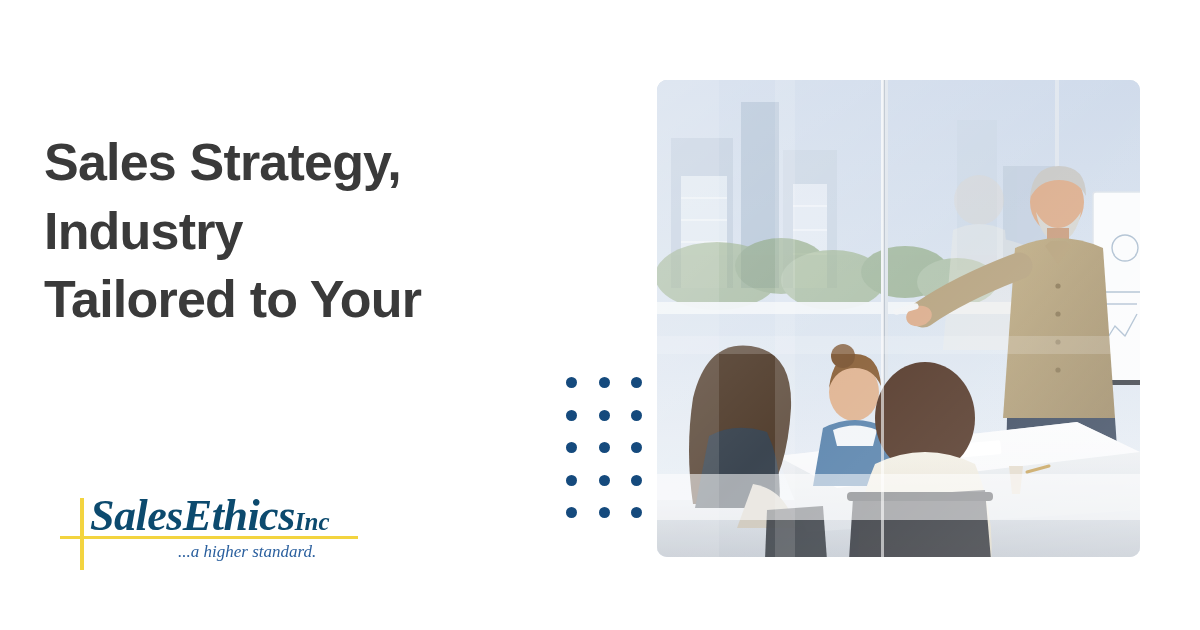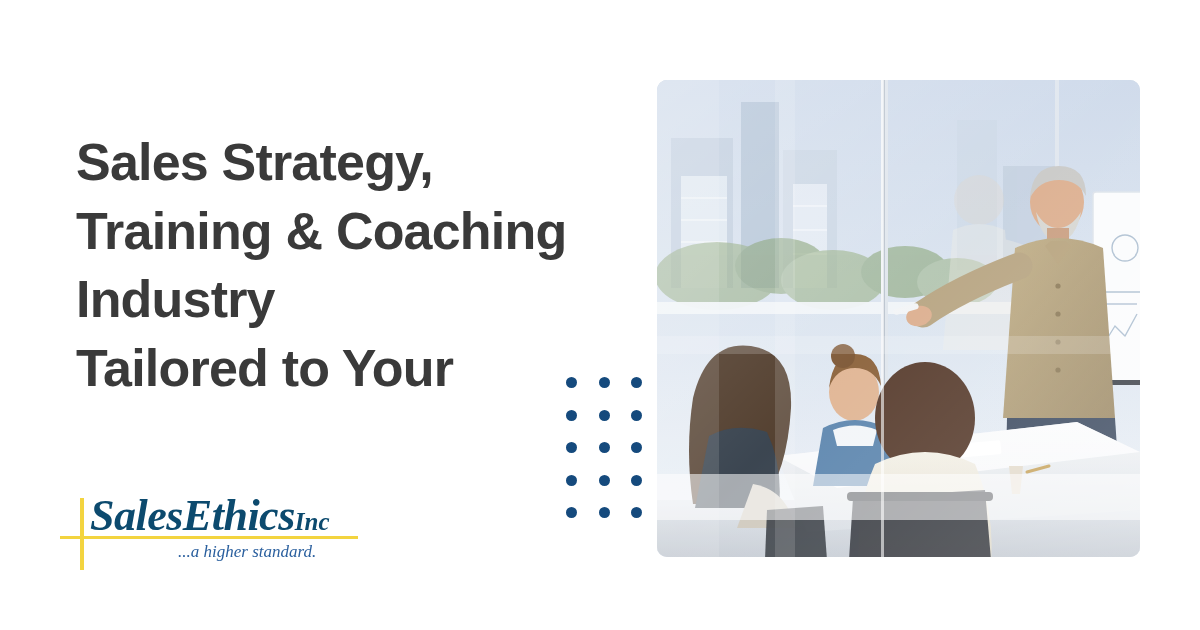--- a/index.html
+++ b/index.html
@@ -8,21 +8,21 @@
     background:#ffffff;
     font-family:"Liberation Sans", sans-serif;
     overflow:hidden;
     position:relative;
   }
   .canvas { position:relative; width:1200px; height:630px; background:#fff; }
 
   
   .headline {
     position:absolute;
-    left:76px; top:128px;
+    left:44px; top:128px;
     width:600px;
     font-size:52px;
     line-height:1.32;
     font-weight:bold;
     color:#3a3a3a;
     letter-spacing:-0.8px;
   }
   .headline .ln { display:block; white-space:nowrap; }
 
   
@@ -75,21 +75,20 @@
   }
   .photo svg { display:block; width:100%; height:100%; }
 </style>
 </head>
 <body>
 
 <div class="canvas">
 
   <h1 class="headline">
     <span class="ln">Sales Strategy,</span>
-    <span class="ln">Training &amp; Coaching</span>
     <span class="ln">Industry</span>
     <span class="ln">Tailored to Your</span>
   </h1>
 
   <div class="logo">
     <div class="logo-cross-v"></div>
     <div class="logo-cross-h"></div>
     <div class="logo-wordmark">
       <span>SalesEthics</span><span class="inc">Inc</span>
     </div>

